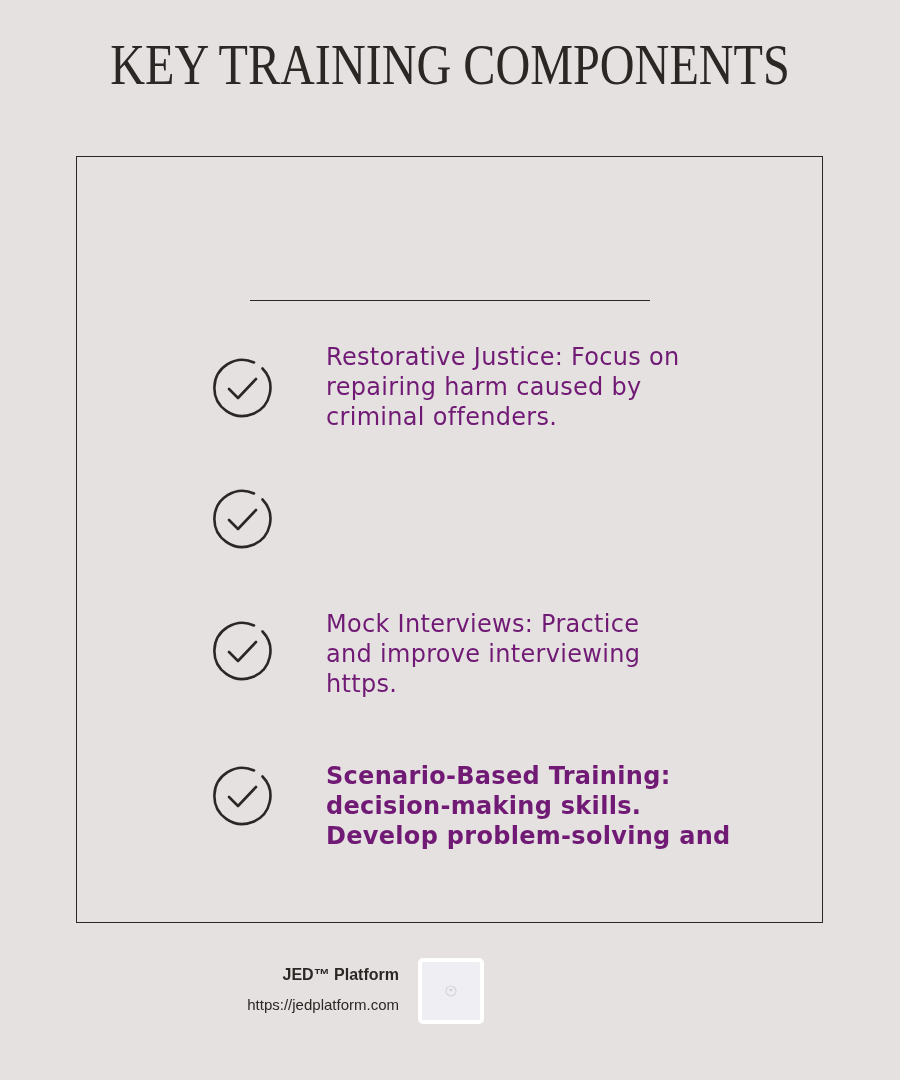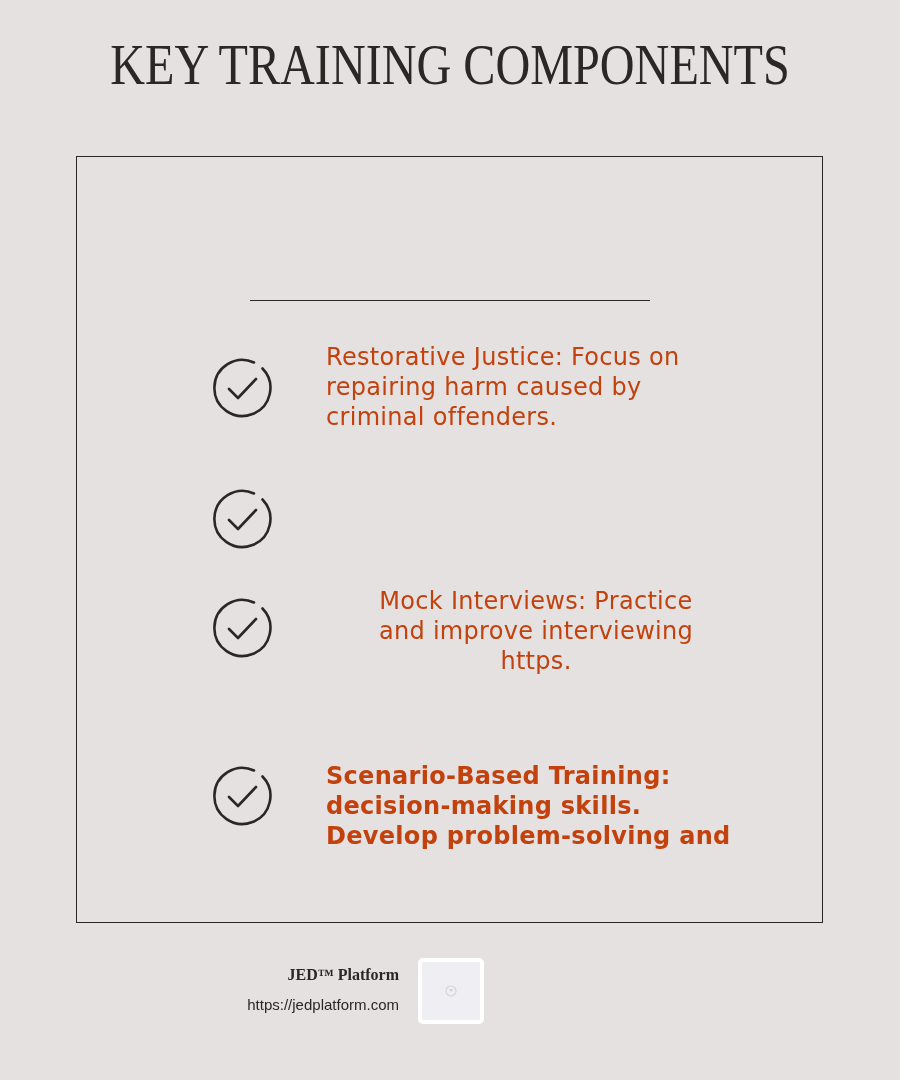--- a/index.html
+++ b/index.html
@@ -58,32 +58,32 @@
       height: 62px;
     }
     .item .text {
       position: absolute;
       left: 114px;
       top: 0;
       width: 420px;
       font-family: "DejaVu Sans", "Liberation Sans", sans-serif;
       font-size: 24px;
       line-height: 30px;
-      color: #c2410c;
+      color: #701a75;
       letter-spacing: 0.3px;
     }
     .item.compact .text {
       font-size: 23px;
       line-height: 28px;
     }
     .footer-name {
       position: absolute;
       right: 501px;
       top: 964px;
-      font-family: Liberation Serif, serif;
+      font-family: Liberation Sans, sans-serif;
       font-weight: bold;
       font-size: 16px;
       line-height: 22px;
       color: #2b2725;
       white-space: nowrap;
     }
     .footer-url {
       position: absolute;
       right: 501px;
       top: 994px;
@@ -128,21 +128,21 @@
   </div>
 </div>
 
 <div class="item compact" style="top:481px; height:90px;">
   <svg class="icon" style="top:7px;" viewBox="0 0 62 62">
     <path d="M 50.5 11.5 A 28 28 0 1 1 42 5.5" fill="none" stroke="#2b2725" stroke-width="2.6" stroke-linecap="round"></path>
     <path d="M 17 32 L 26 41 L 44 22" fill="none" stroke="#2b2725" stroke-width="2.6" stroke-linecap="round" stroke-linejoin="round"></path>
   </svg>
 </div>
 
-<div class="item" style="top:586px; height:100px;text-align:center;">
+<div class="item" style="top:609px; height:100px;">
   <svg class="icon" style="top:11px;" viewBox="0 0 62 62">
     <path d="M 50.5 11.5 A 28 28 0 1 1 42 5.5" fill="none" stroke="#2b2725" stroke-width="2.6" stroke-linecap="round"></path>
     <path d="M 17 32 L 26 41 L 44 22" fill="none" stroke="#2b2725" stroke-width="2.6" stroke-linecap="round" stroke-linejoin="round"></path>
   </svg>
   <div class="text">
     <div>Mock Interviews: Practice</div>
     <div>and improve interviewing</div>
     <div>https.</div>
   </div>
 </div>

